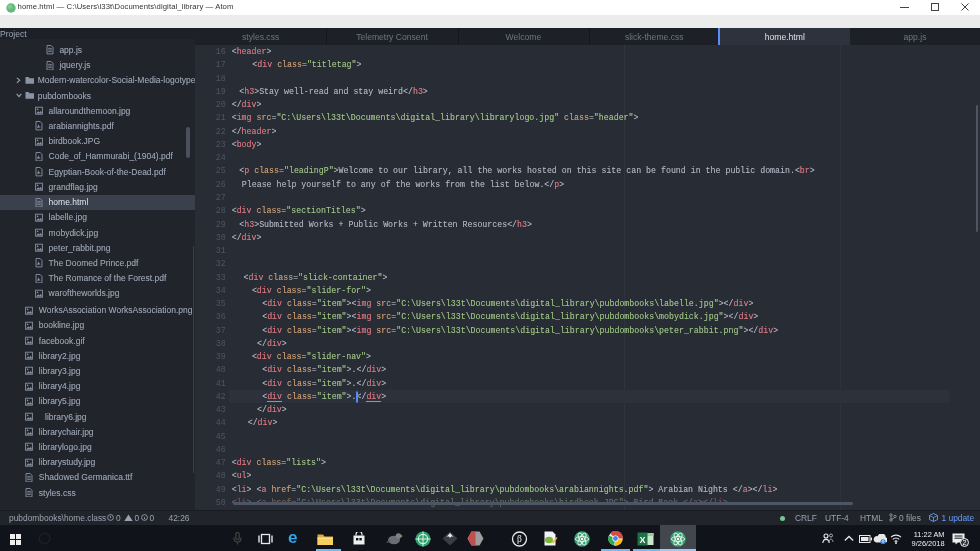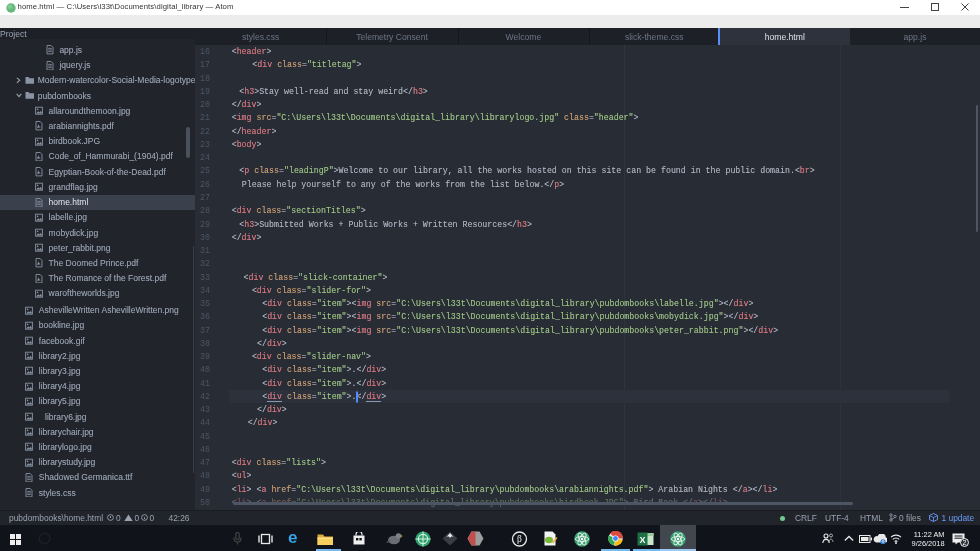--- a/index.html
+++ b/index.html
@@ -17,21 +17,21 @@
 #projhdr{left:0;top:28px;width:195px;height:11.3px;background:#1d2127;text-align:left;font-size:8.6px;color:#9ca4b3;line-height:12px}
 #tree{left:0;top:39.3px;width:195px;height:470.5px;background:#21252b;overflow:hidden}
 .tr,.trs{position:absolute;font-size:8.5px;color:#9aa2b2;white-space:pre;transform:translateY(-50%);text-shadow:0 0 .6px rgba(154,162,178,.45)}
 .trs{color:#d8dce3}
 .tsel{position:absolute;left:0;width:195px;height:15.2px;background:#3a404c}
 .ti{position:absolute}
 #ed{left:195px;top:45.2px;width:785px;height:464.6px;background:#282c34;overflow:hidden}
 #ed .g1{position:absolute;left:428.70000000000005px;top:0;width:1px;height:100%;background:#2f343e}
 #ed .g2{position:absolute;left:644.6px;top:0;width:1px;height:100%;background:#2d323b}
 #cline{position:absolute;left:33.69999999999999px;top:344.68px;width:720.3px;height:13.257px;background:#2c313c}
-.gl{position:absolute;left:5px;width:25.5px;text-align:left;font:8.27px "Liberation Mono",monospace;line-height:13.257px;height:13.257px;color:#4d5565}
+.gl{position:absolute;left:13px;width:25.5px;text-align:center;font:8.27px "Liberation Mono",monospace;line-height:13.257px;height:13.257px;color:#4d5565}
 .ln{position:absolute;font:8.27px "Liberation Mono",monospace;line-height:13.257px;height:13.257px;white-space:pre;color:#abb2bf;text-shadow:0 0 .6px rgba(171,178,191,.55)}
 .ln i{font-style:normal}
 i.t{color:#e06c75} i.a{color:#d19a66} i.s{color:#98c379} i.p{color:#abb2bf}
 i.um{border-bottom:1px solid #8899b5}
 #cur{position:absolute;display:inline-block;width:1.2px;height:11px;background:#528bff;transform:translateY(1.5px)}
 #hsb{position:absolute;left:38px;top:457.1px;width:620px;height:3.2px;border-radius:2px;background:#4e5564}
 #vsb{position:absolute;left:780.5px;top:59.8px;width:2.5px;height:127px;border-radius:2px;background:#4e5564}
 #treesb{left:186px;top:127px;width:3.5px;height:31px;border-radius:2px;background:#4a505c}
 #treeline{left:193px;top:246px;width:1.2px;height:227px;background:#39404c}
 #status{left:0;top:509.8px;width:980px;height:15.2px;background:#21252b;border-top:1px solid #181c22}
@@ -179,21 +179,21 @@
         <rect x=".6" y="1.2" width="6.8" height="7" fill="none" stroke="#8a93a4" stroke-width=".9"></rect>
         <circle cx="2.6" cy="3.4" r=".8" fill="#8a93a4"></circle>
         <path d="M1.2 7.6l2-2.4 1.4 1.4 1.3-1.8 1.2 2.8z" fill="#8a93a4"></path>
       </svg>
       <div class="tr" style="top:254.2px;left:48.6px">waroftheworlds.jpg</div>
       <svg class="ti" style="left:24.5px;top:266.29999999999995px" width="8" height="9.4" viewBox="0 0 8 9.4">
         <rect x=".6" y="1.2" width="6.8" height="7" fill="none" stroke="#8a93a4" stroke-width=".9"></rect>
         <circle cx="2.6" cy="3.4" r=".8" fill="#8a93a4"></circle>
         <path d="M1.2 7.6l2-2.4 1.4 1.4 1.3-1.8 1.2 2.8z" fill="#8a93a4"></path>
       </svg>
-      <div class="tr" style="top:270.9px;left:38.8px">AshevilleWritten AshevilleWritten.png</div>
+      <div class="tr" style="top:270.9px;left:38.8px">WorksAssociation WorksAssociation.png</div>
       <svg class="ti" style="left:24.5px;top:281.49999999999994px" width="8" height="9.4" viewBox="0 0 8 9.4">
         <rect x=".6" y="1.2" width="6.8" height="7" fill="none" stroke="#8a93a4" stroke-width=".9"></rect>
         <circle cx="2.6" cy="3.4" r=".8" fill="#8a93a4"></circle>
         <path d="M1.2 7.6l2-2.4 1.4 1.4 1.3-1.8 1.2 2.8z" fill="#8a93a4"></path>
       </svg>
       <div class="tr" style="top:286.1px;left:38.8px">bookline.jpg</div>
       <svg class="ti" style="left:24.5px;top:296.69999999999993px" width="8" height="9.4" viewBox="0 0 8 9.4">
         <rect x=".6" y="1.2" width="6.8" height="7" fill="none" stroke="#8a93a4" stroke-width=".9"></rect>
         <circle cx="2.6" cy="3.4" r=".8" fill="#8a93a4"></circle>
         <path d="M1.2 7.6l2-2.4 1.4 1.4 1.3-1.8 1.2 2.8z" fill="#8a93a4"></path>
@@ -324,21 +324,21 @@
       <div class="ln" style="top:357.94px;left:62.00px">&lt;/<i class="t">div</i>&gt;</div>
       <div class="ln" style="top:371.20px;left:52.70px">&lt;/<i class="t">div</i>&gt;</div>
       <div class="ln" style="top:410.97px;left:36.70px">&lt;<i class="t">div</i> <i class="a">class</i>=<i class="s">"lists"</i>&gt;</div>
       <div class="ln" style="top:424.22px;left:36.70px">&lt;<i class="t">ul</i>&gt;</div>
       <div class="ln" style="top:437.48px;left:36.70px">&lt;<i class="t">li</i>&gt; &lt;<i class="t">a</i> <i class="a">href</i>=<i class="s">"C:\Users\l33t\Documents\digital_library\pubdombooks\arabiannights.pdf"</i>&gt; Arabian Nights &lt;/<i class="t">a</i>&gt;&lt;/<i class="t">li</i>&gt;</div>
       <div class="ln" style="top:450.74px;left:36.70px;opacity:.45">&lt;<i class="t">li</i>&gt; &lt;<i class="t">a</i> <i class="a">href</i>=<i class="s">"C:\Users\l33t\Documents\digital_library\pubdombooks\birdbook.JPG"</i>&gt; Bird Book &lt;/<i class="t">a</i>&gt;&lt;/<i class="t">li</i>&gt;</div>
 <div id="hsb"></div>
       <div id="vsb"></div>
 </div>
 <div class="abs" id="status">
-      <div class="st" style="left:9px;color:#9aa2b1">pubdombooks\home.html</div>
+      <div class="st" style="left:9px;color:#9aa2b1">pubdombooks\home.class</div>
       <svg class="tk" style="left:106.5px;top:3.7px" width="7" height="7" viewBox="0 0 7 7">
         <circle cx="3.5" cy="3.5" r="2.9" fill="none" stroke="#9aa2b1" stroke-width=".9"></circle>
         <path d="M3.5 2v2M3.5 5.1v.1" stroke="#9aa2b1" stroke-width=".9"></path>
       </svg>
       <div class="st" style="left:116px;color:#9aa2b1">0</div>
       <svg class="tk" style="left:123.5px;top:3.7px" width="9" height="7.6" viewBox="0 0 9 7.6">
         <path d="M4.5.5L8.7 7H.3z" fill="#9aa2b1"></path>
       </svg>
       <div class="st" style="left:134.5px;color:#9aa2b1">0</div>
       <svg class="tk" style="left:141px;top:3.7px" width="7" height="7" viewBox="0 0 7 7">

